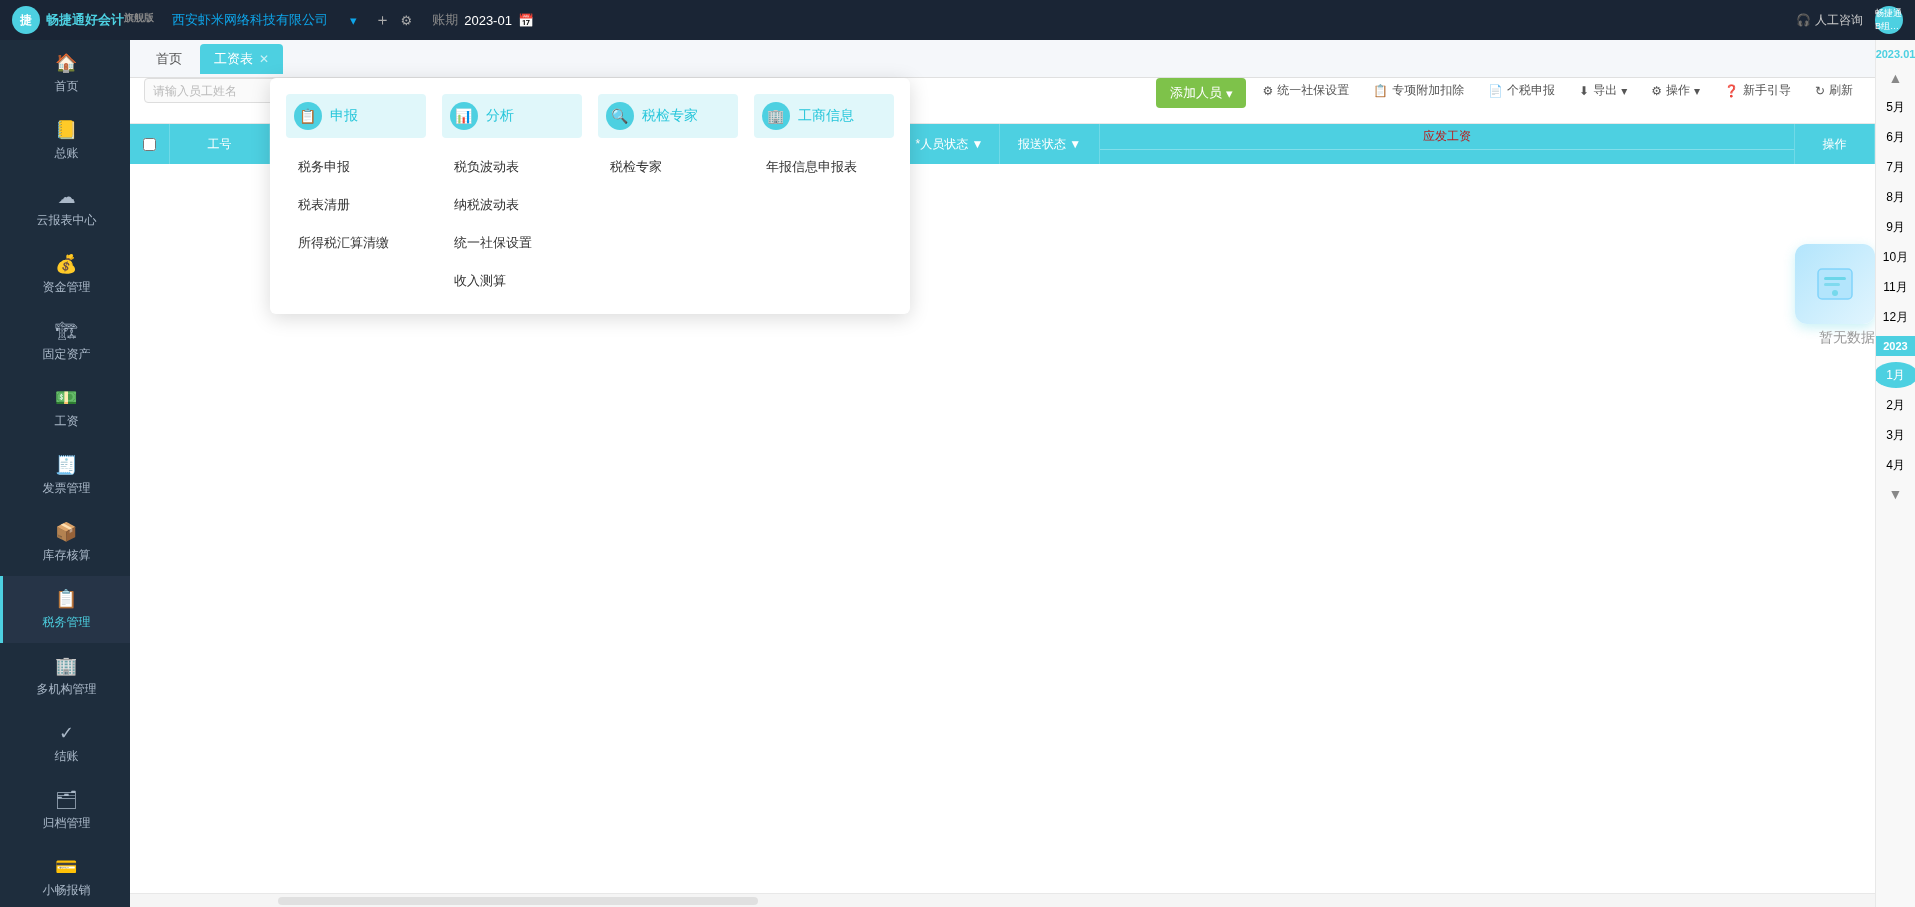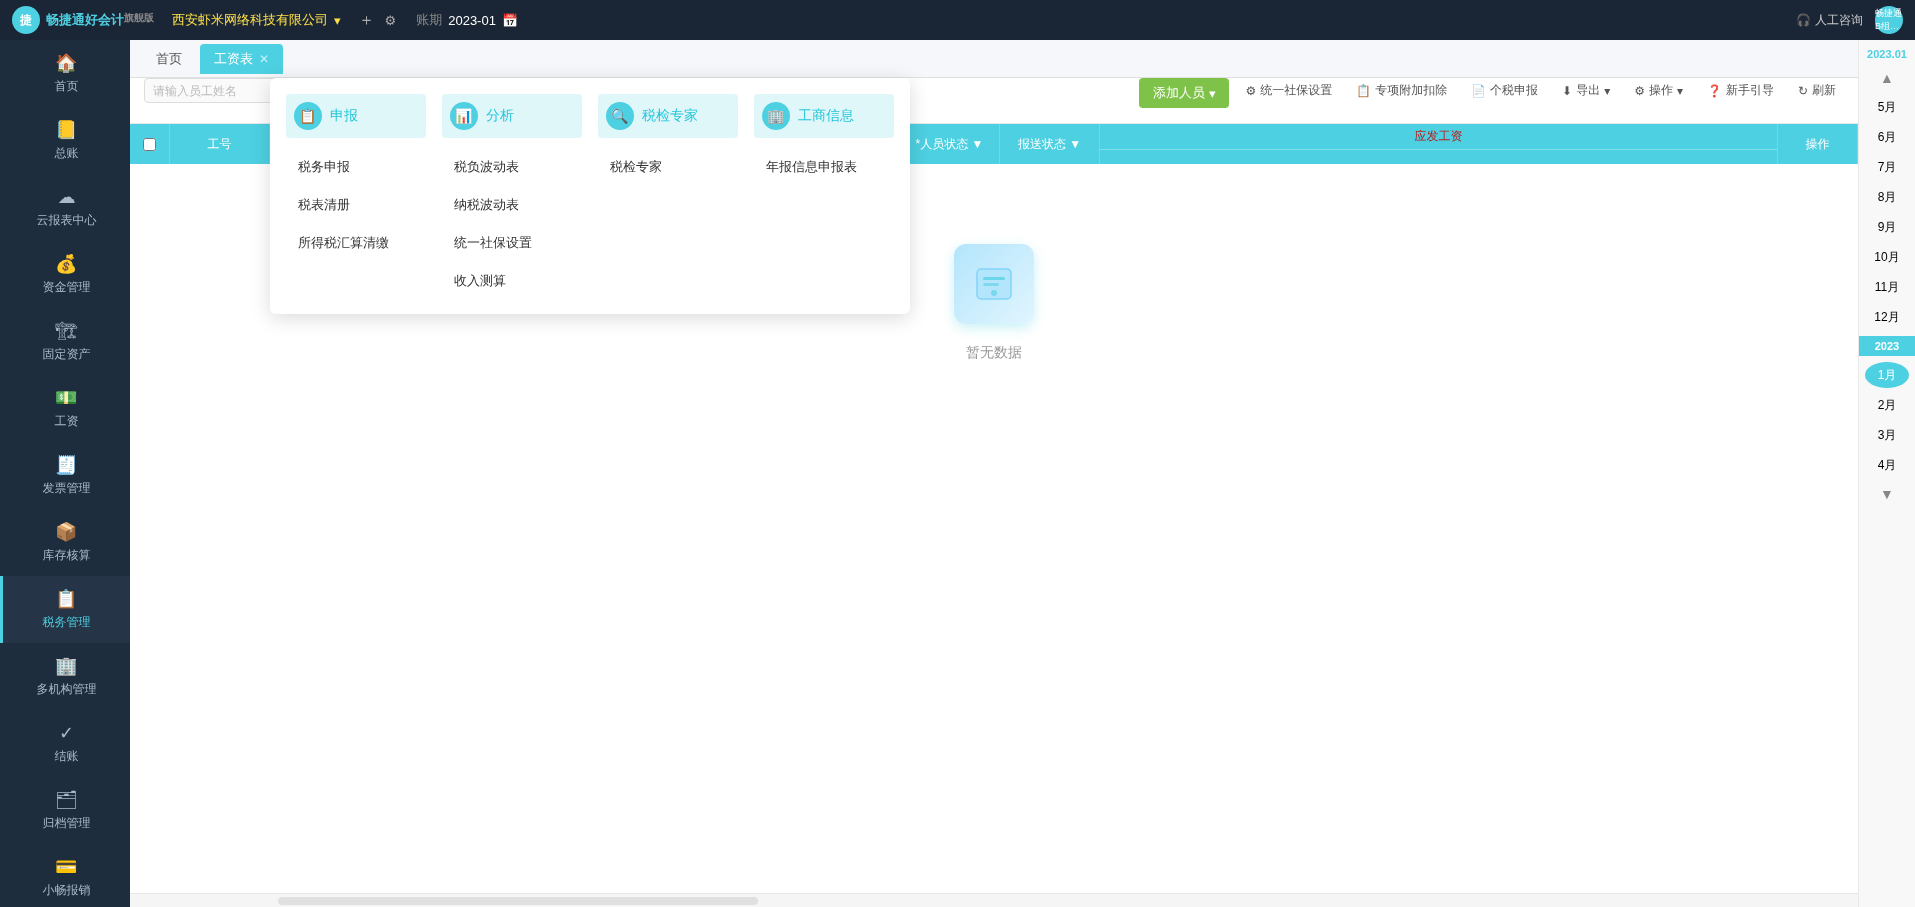--- a/index.html
+++ b/index.html
@@ -28,22 +28,22 @@
       width: 28px; height: 28px;
       background: #4dd0e1;
       border-radius: 50%;
       display: flex; align-items: center; justify-content: center;
       color: white; font-size: 12px;
     }
     .app-logo .logo-text { color: #4dd0e1; font-size: 13px; }
     .app-logo .logo-sub { color: #888; font-size: 10px; }
 
     .company-selector {
-      display: flex; align-items: center; gap: 6px;
-      color: #fde047; font-size: 13px; cursor: pointer;
+      display: flex; align-items: center; gap: 22px;
+      color: #0ea5e9; font-size: 13px; cursor: pointer;
       padding: 4px 8px;
       border-radius: 4px;
     }
 
     .period-info {
       display: flex; align-items: center; gap: 6px;
       color: #ccc; font-size: 13px; margin-left: 10px;
     }
     .period-info .period-label { color: #888; }
     .period-info .period-value { color: #fff; }
@@ -217,24 +217,24 @@
       flex: 1;
       overflow-y: auto;
       background: #fff;
       position: relative;
     }
 
     
     .empty-state {
       display: flex;
       flex-direction: column;
-      align-items: center;
+      align-items: flex-end;
       justify-content: center;
       padding: 80px 0;
-      gap: 20px;
+      gap: 5px;
     }
     .empty-icon {
       width: 80px; height: 80px;
       background: linear-gradient(135deg, #b3e5fc, #e1f5fe);
       border-radius: 12px;
       display: flex; align-items: center; justify-content: center;
       font-size: 36px;
       color: #81d4fa;
       box-shadow: 0 4px 12px rgba(77,208,225,0.3);
     }
@@ -287,21 +287,21 @@
     .dm-item {
       padding: 8px 12px;
       font-size: 13px;
       color: #333;
       cursor: pointer;
       border-radius: 4px;
     }
 
     
     .right-panel {
-      width: 57px;
+      width: 40px;
       background: #f8f8f8;
       border-left: 1px solid #e8e8e8;
       display: flex;
       flex-direction: column;
       align-items: center;
       overflow-y: auto;
       padding: 4px 0;
     }
     .rp-year-label {
       font-size: 11px;

